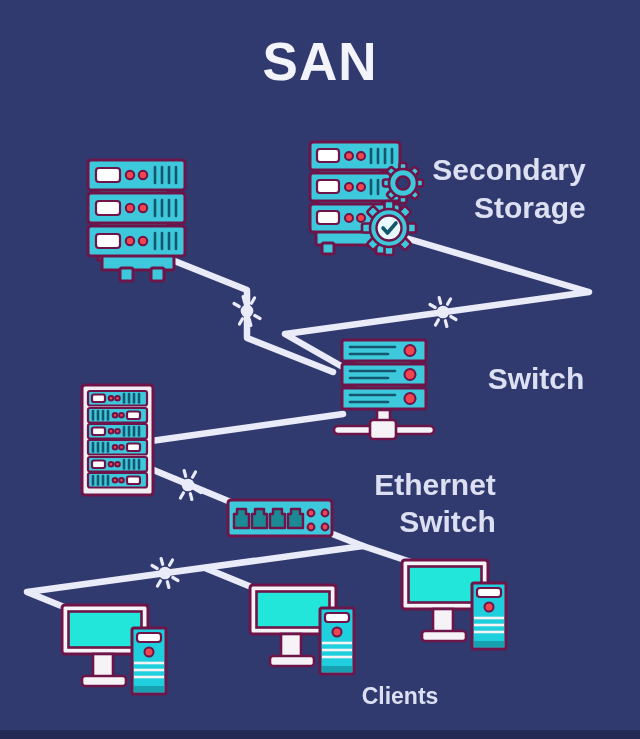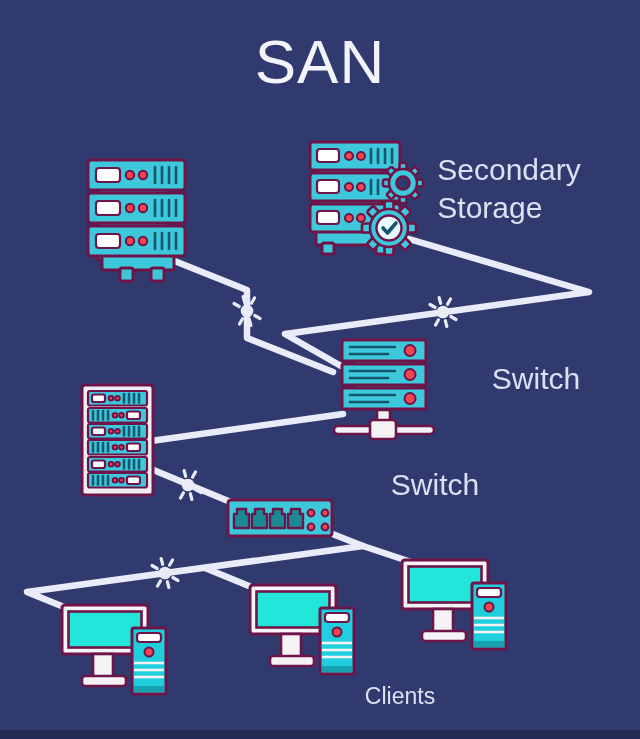--- a/index.html
+++ b/index.html
@@ -10,27 +10,27 @@
     position:relative;
   }
   .canvas{position:absolute;inset:0;width:640px;height:739px;}
   svg.diagram{position:absolute;left:0;top:0;}
   .bottom-band{position:absolute;left:0;bottom:0;width:640px;height:9px;background:var(--bgBottom,#232A54);}
 
   
   .lbl{
     position:absolute;transform:translateX(-50%);
     color:var(--label,#DCE0F2);
-    font-size:30px;line-height:38px;text-align:left;white-space:nowrap;
-    font-weight:400;
+    font-size:30px;line-height:38px;text-align:right;white-space:nowrap;
+    font-weight:700;
   }
   .title{
     position:absolute;transform:translateX(-50%);
     color:var(--title,#F2F3FB);
-    font-size:62px;line-height:58px;font-weight:400;letter-spacing:1px;
+    font-size:53px;line-height:58px;font-weight:700;letter-spacing:1px;
     text-align:center;white-space:nowrap;
   }
 
   
   .lnk{fill:none;stroke:var(--line,#E9EBF9);stroke-width:6.5;stroke-linecap:round;stroke-linejoin:round;}
   .spark-ray{stroke:var(--line,#E9EBF9);stroke-width:3.2;stroke-linecap:round;}
   .spark-c{fill:var(--line,#E9EBF9);}
 
   .unit{fill:var(--cyan,#3DC8DB);stroke:var(--outline,#6E1448);stroke-width:3;}
   .backing{fill:var(--cyanShade,#17A0B0);stroke:var(--outline,#6E1448);stroke-width:3;}
@@ -326,19 +326,20 @@
     <div>Secondary</div>
     <div>Storage</div>
   </div>
 
 
   <div class="lbl" style="left:536px;top:360px;">
     <div>Switch</div>
   </div>
 
   <div class="lbl" style="left:435px;top:466px;line-height:37px;">
+    <div>Ethernet</div>
     <div>Switch</div>
   </div>
 
   <div class="lbl" style="left:400px;top:677px;font-size:23px;">Clients</div>
 
   <div class="bottom-band"></div>
 </div>
 
 </body></html>

